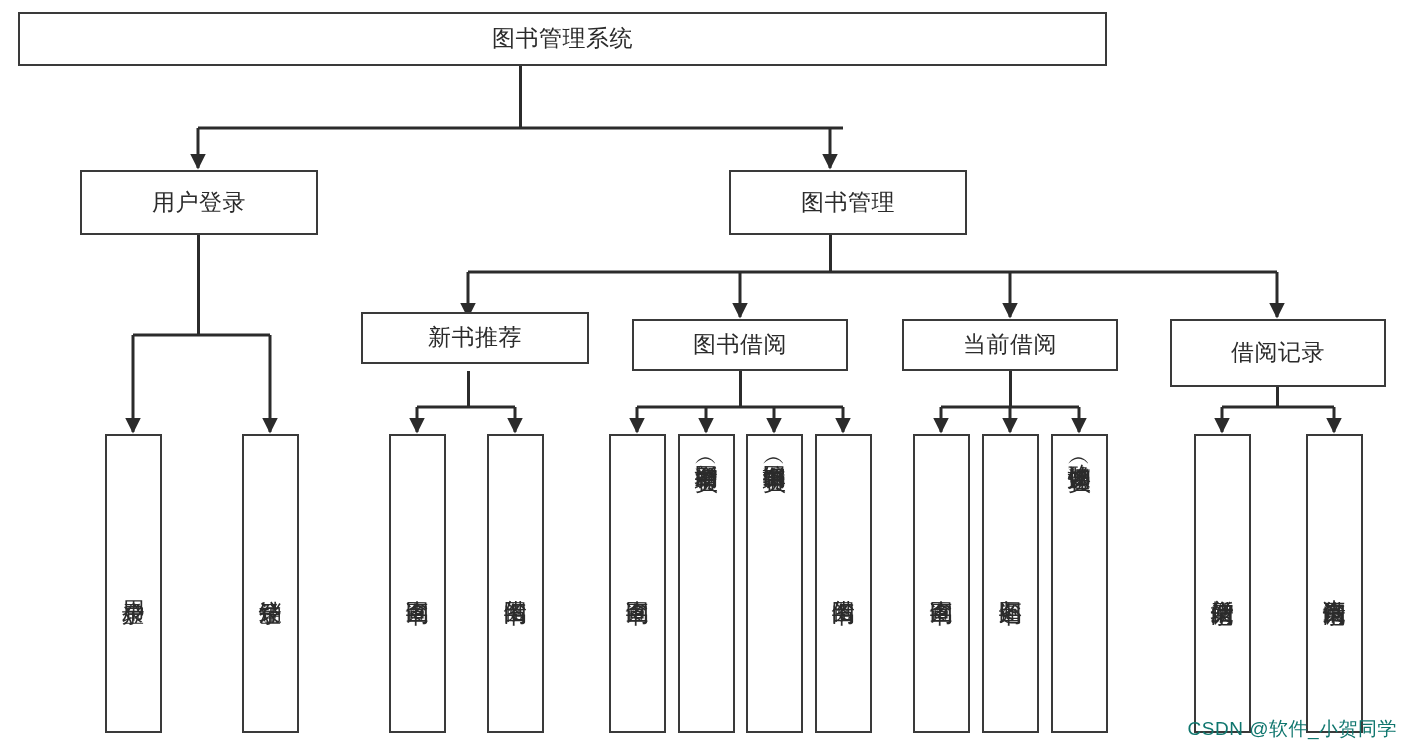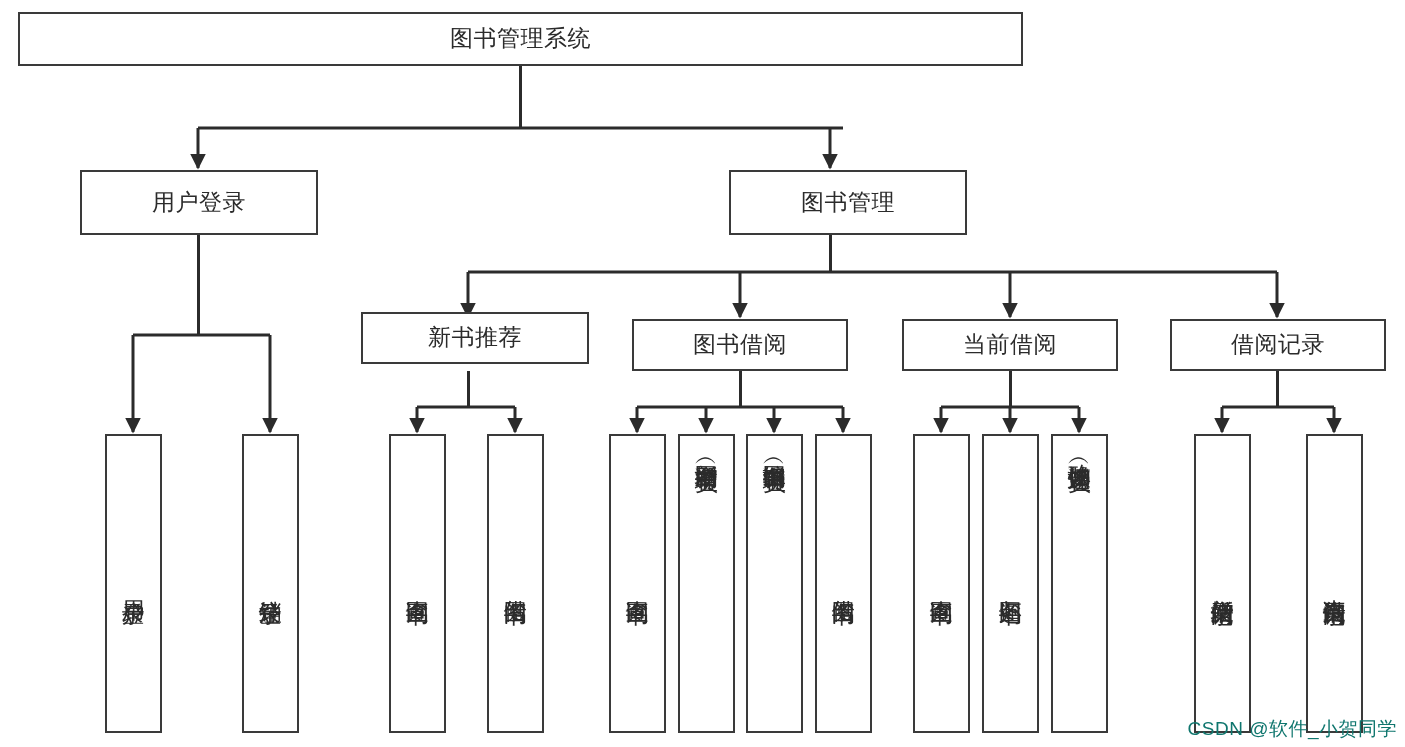--- a/index.html
+++ b/index.html
@@ -116,41 +116,41 @@
       <path d="M 1010 407 L 1010 432" marker-end="url(#arrow)"></path>
       <path d="M 1079 407 L 1079 432" marker-end="url(#arrow)"></path>
 
       <path d="M 1277.5 371 L 1277.5 407"></path>
       <path d="M 1222 407 L 1334 407"></path>
       <path d="M 1222 407 L 1222 432" marker-end="url(#arrow)"></path>
       <path d="M 1334 407 L 1334 432" marker-end="url(#arrow)"></path>
     </g>
   </svg>
 
-  <div class="node horiz" style="left:18px; top:12px; width:1005px; height:54px;">
+  <div class="node horiz" style="left:18px; top:12px; width:1089px; height:54px;">
     <span class="node-label">图书管理系统</span>
   </div>
 
   <div class="node horiz" style="left:80px; top:170px; width:238px; height:65px;">
     <span class="node-label">用户登录</span>
   </div>
   <div class="node horiz" style="left:729px; top:170px; width:238px; height:65px;">
     <span class="node-label">图书管理</span>
   </div>
 
   <div class="node horiz" style="left:361px; top:312px; width:228px; height:52px;">
     <span class="node-label">新书推荐</span>
   </div>
   <div class="node horiz" style="left:902px; top:319px; width:216px; height:52px;">
     <span class="node-label">当前借阅</span>
   </div>
   <div class="node horiz" style="left:632px; top:319px; width:216px; height:52px;">
     <span class="node-label">图书借阅</span>
   </div>
-  <div class="node horiz" style="left:1170px; top:319px; width:216px; height:52px;">
+  <div class="node horiz" style="left:1170px; top:319px; width:216px; height:68px;">
     <span class="node-label">借阅记录</span>
   </div>
 
   <div class="node vert centered" style="left:105px; top:434px; width:57px; height:299px;">
     <span class="node-label">用户登录</span>
   </div>
   <div class="node vert centered" style="left:242px; top:434px; width:57px; height:299px;">
     <span class="node-label">注销登录</span>
   </div>
 

